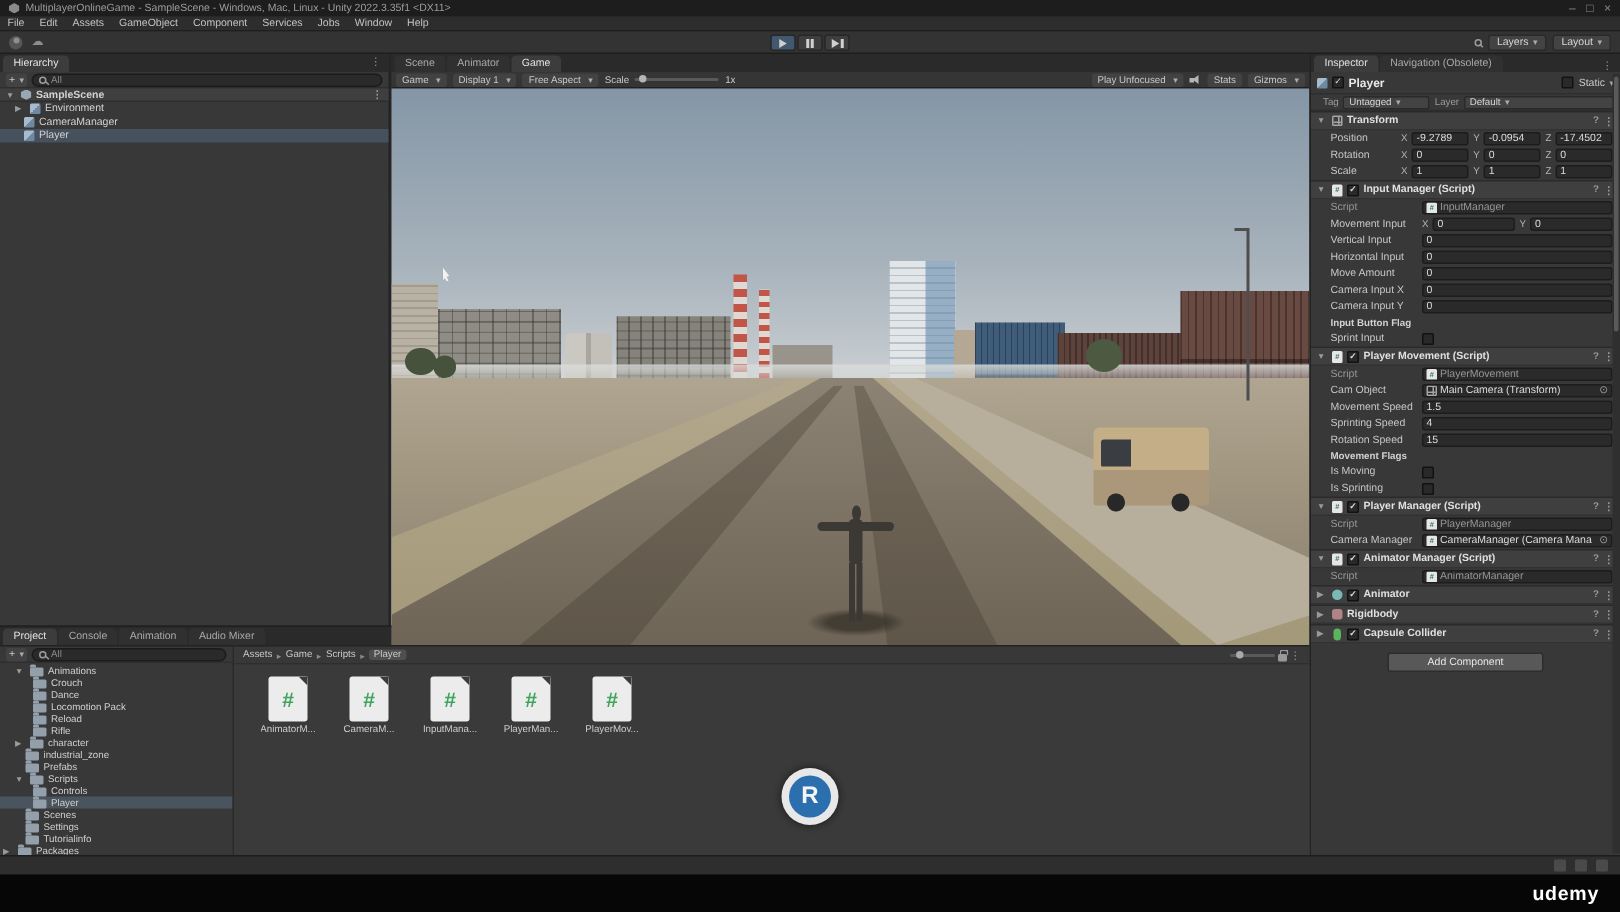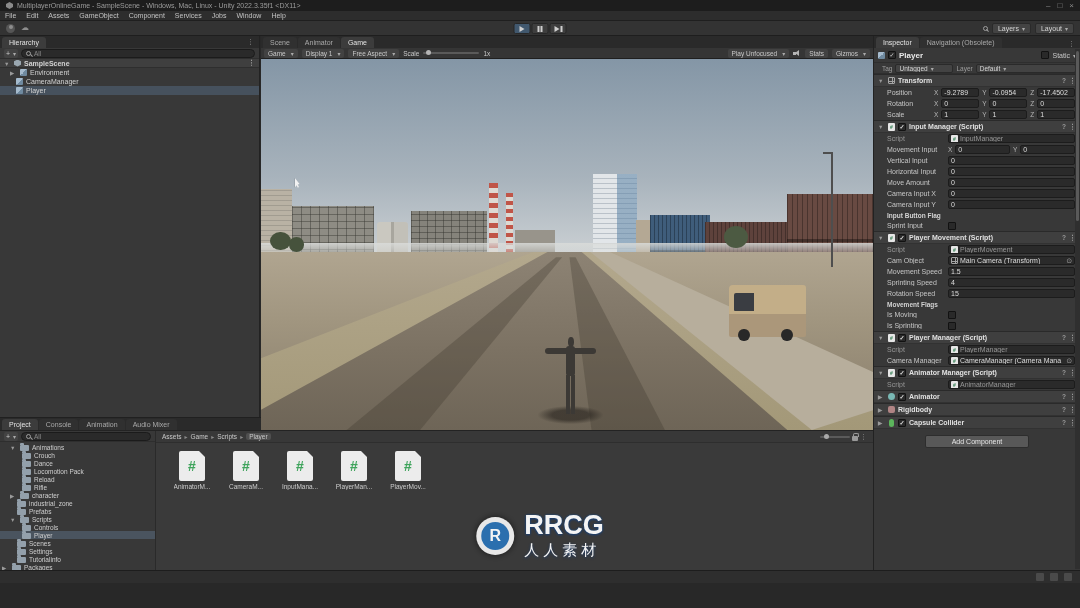--- a/index.html
+++ b/index.html
@@ -709,24 +709,23 @@
     </div>
   </div>
 
   <div class="statusbar">
     <span class="sp"></span>
     <span class="st-ic"></span>
     <span class="st-ic"></span>
     <span class="st-ic"></span>
   </div>
 
+  <div class="blackstrip">
+    <span class="udemy">udemy</span>
+  </div>
 
   <div class="watermark">
     <span class="wm-logo">
         <span class="wm-logo-inner">R</span>
       </span>
-    <span>
-      <div class="wm-title">RRCG</div>
-      <div class="wm-sub">人人素材</div>
-    </span>
   </div>
 
 </div>
 
 </body></html>

